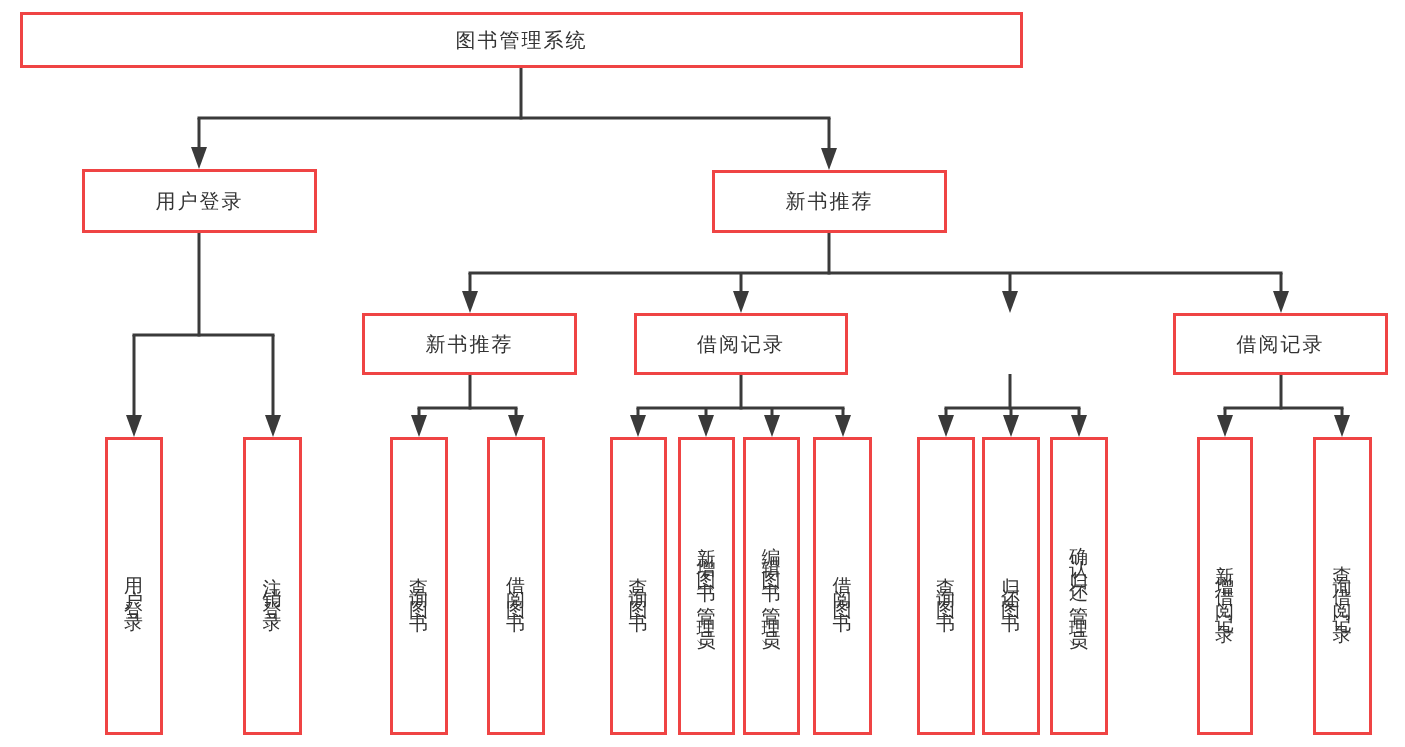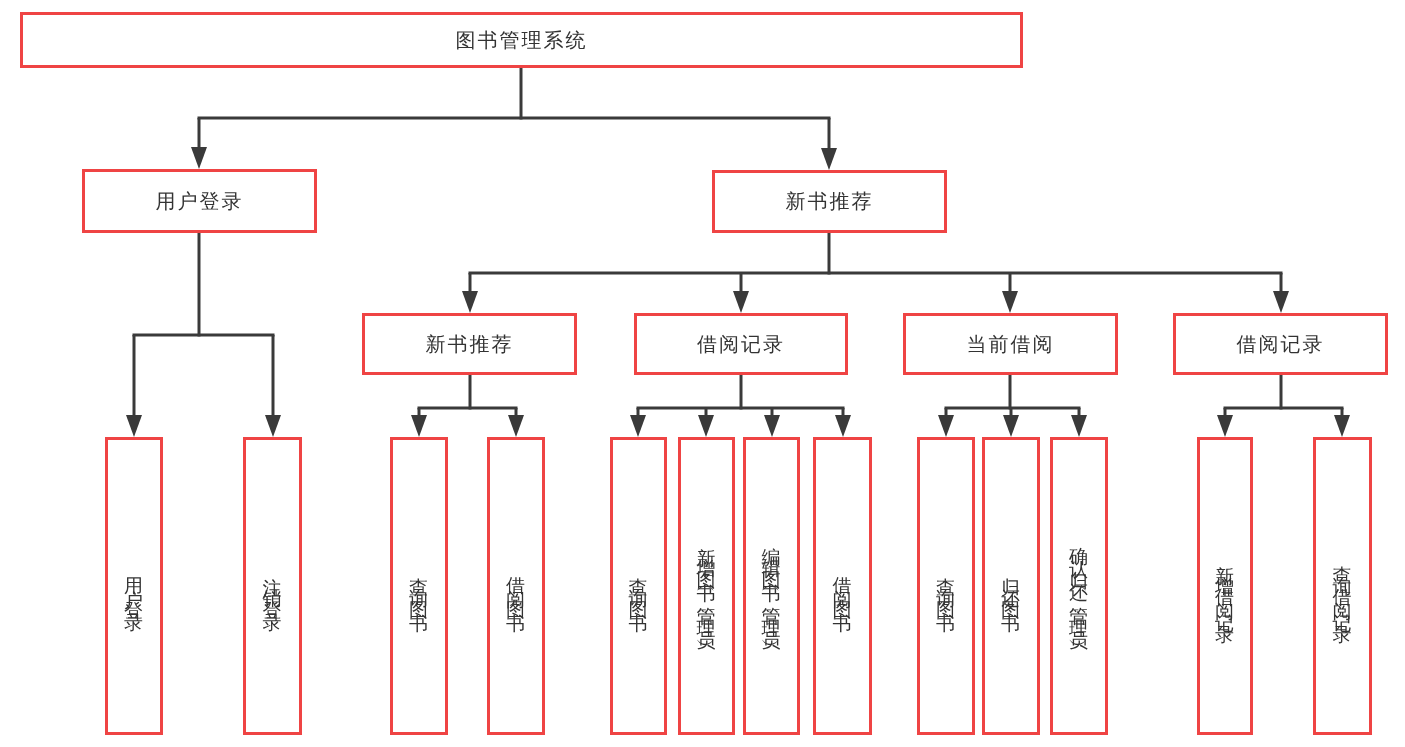--- a/index.html
+++ b/index.html
@@ -127,23 +127,20 @@
   <div class="box hbox" style="left:712px; top:170px; width:235px; height:63px;">
     <span>新书推荐</span>
   </div>
 
   <div class="box hbox" style="left:362px; top:313px; width:215px; height:62px;">
     <span>新书推荐</span>
   </div>
   <div class="box hbox" style="left:634px; top:313px; width:214px; height:62px;">
     <span>借阅记录</span>
   </div>
-  <div class="box hbox" style="left:903px; top:313px; width:215px; height:62px;">
-    <span>当前借阅</span>
-  </div>
   <div class="box hbox" style="left:1173px; top:313px; width:215px; height:62px;justify-content:center;">
     <span>借阅记录</span>
   </div>
 
   <div class="box vbox" style="left:105px; top:437px; width:58px; height:298px;">
     <span>用户登录</span>
   </div>
   <div class="box vbox" style="left:243px; top:437px; width:59px; height:298px;">
     <span>注销登录</span>
   </div>

